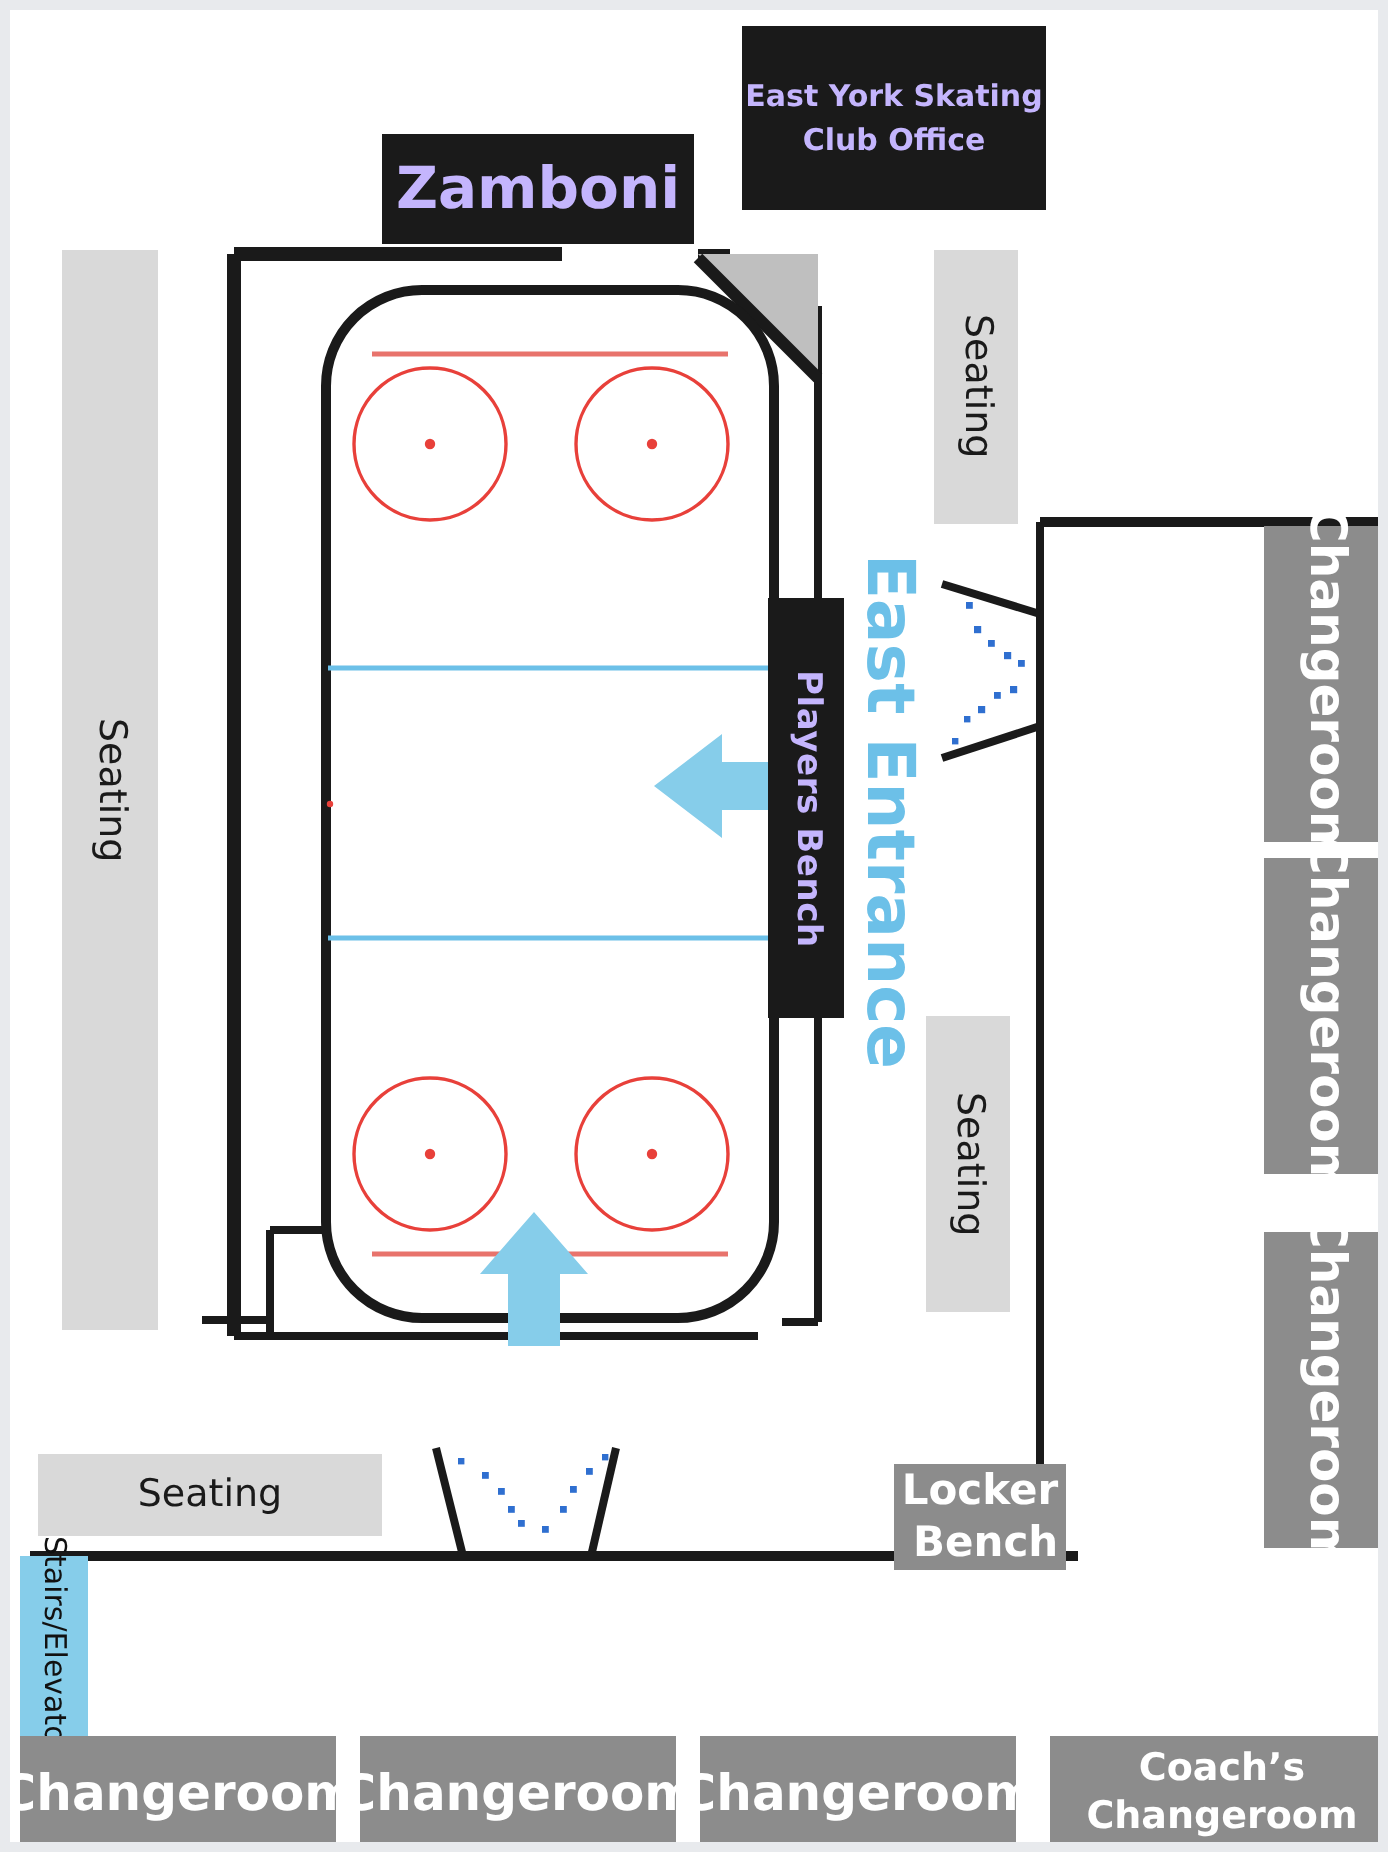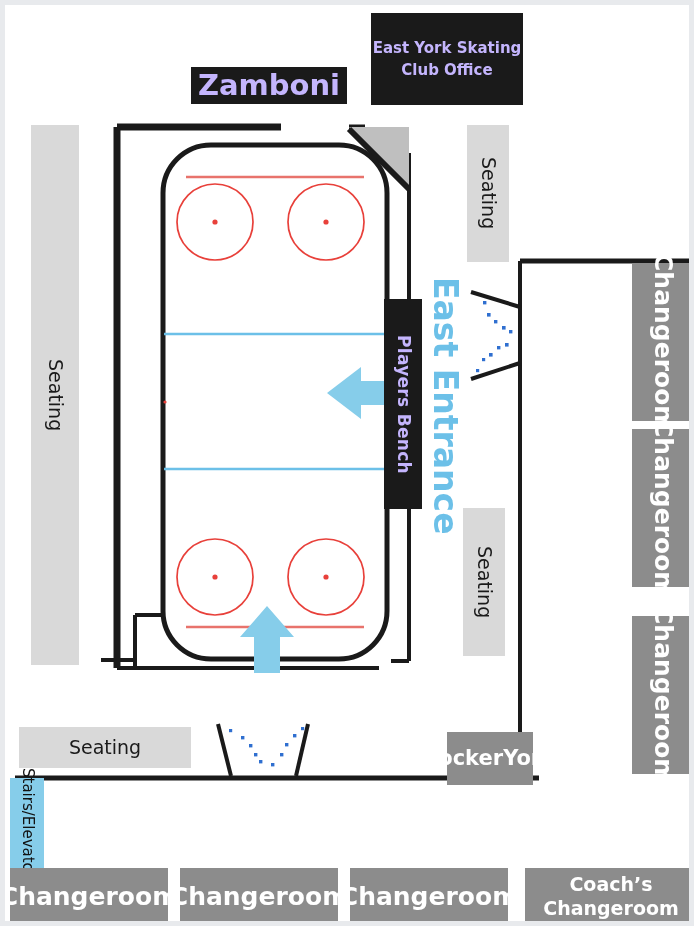--- a/index.html
+++ b/index.html
@@ -205,21 +205,21 @@
   </div>
 
   <div class="block seating seating-v" style="left:458px; top:503px; width:42px; height:148px;">
     <span>Seating</span>
   </div>
 
   <div class="block seating" style="left:14px; top:722px; width:172px; height:41px; font-size:19px;">
     <span>Seating</span>
   </div>
 
-  <div class="block signbox" style="left:186px; top:62px; width:156px; height:37px; font-size:29px;">
+  <div class="block signbox" style="left:186px; top:62px; width:156px; height:55px; font-size:29px;">
     <span>Zamboni</span>
   </div>
 
   <div class="block signbox" style="left:366px; top:8px; width:152px; height:92px; font-size:15px; line-height:1.5;">
     <div style="display:flex; flex-direction:column; align-items:center;">
       <span>East York Skating</span>
       <span>Club Office</span>
     </div>
   </div>
 
@@ -238,23 +238,23 @@
 
   <div class="block room room-v" style="left:627px; top:424px; width:62px; height:158px;">
     <span>Changeroom</span>
   </div>
 
   <div class="block room room-v" style="left:627px; top:611px; width:62px; height:158px;">
     <span>Changeroom</span>
   </div>
 
   <div class="block room" style="left:442px; top:727px; width:86px; height:53px; font-size:21px;">
-    <div style="display:flex; flex-direction:row; align-items:flex-end; line-height:1.2;">
+    <div style="display:flex; flex-direction:column; align-items:flex-end; line-height:1.2;">
       <span>Locker</span>
-      <span>York</span>
+      <span>Bench</span>
     </div>
   </div>
 
   <div class="block stairs" style="left:5px; top:773px; width:34px; height:90px;">
     <span>Stairs/Elevator</span>
   </div>
 
   <div class="block room room-h" style="left:5px; top:863px; width:158px; height:58px;">
     <span>Changeroom</span>
   </div>

